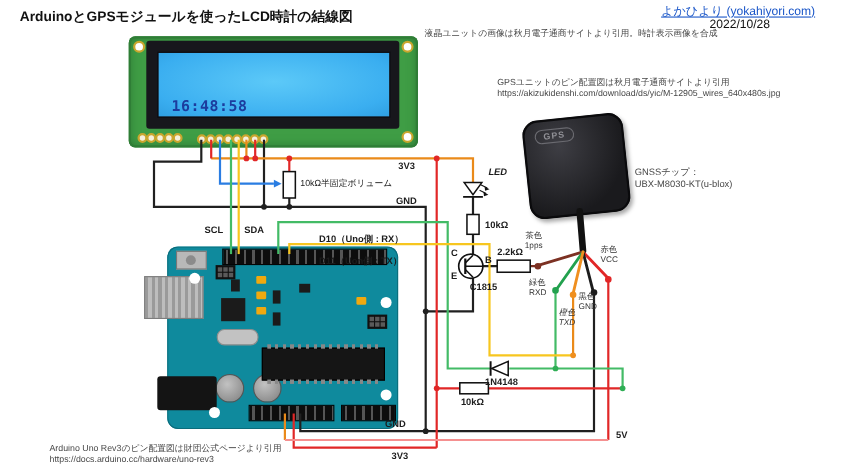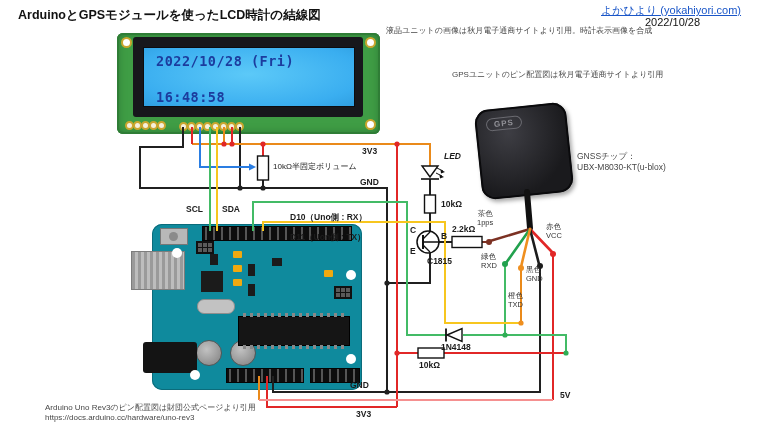--- a/index.html
+++ b/index.html
@@ -61,37 +61,37 @@
 
 <div class="abs title">ArduinoとGPSモジュールを使ったLCD時計の結線図</div>
 <a class="abs sitelink" href="#">よかひより (yokahiyori.com)</a>
 <div class="abs date">2022/10/28</div>
 
 <div class="abs credit" style="left:386px;top:26px;">
   <div>液晶ユニットの画像は秋月電子通商サイトより引用。時計表示画像を合成</div>
 </div>
 <div class="abs credit" style="left:452px;top:70px;">
   <div>GPSユニットのピン配置図は秋月電子通商サイトより引用</div>
+  <div>https://akizukidenshi.com/download/ds/yic/M-12905_wires_640x480s.jpg</div>
 </div>
 <div class="abs gnss" style="left:577px;top:151px;">
   <div>GNSSチップ：</div>
   <div>UBX-M8030-KT(u-blox)</div>
 </div>
 <div class="abs credit" style="left:45px;top:403px;">
   <div>Arduino Uno Rev3のピン配置図は財団公式ページより引用</div>
   <div>https://docs.arduino.cc/hardware/uno-rev3</div>
 </div>
 
 <div class="abs lcd">
   <div class="hole" style="left:4px;top:4px;"></div>
   <div class="hole" style="left:248px;top:4px;"></div>
   <div class="hole" style="left:248px;top:86px;"></div>
   <div class="bezel"></div>
   <div class="screen">
-    <div class="l1">2022/10/28 (Fri)</div>
     <div class="l2">16:48:58</div>
   </div>
   <div class="ring" style="left:8px;top:88px;"></div>
   <div class="ring" style="left:16px;top:88px;"></div>
   <div class="ring" style="left:24px;top:88px;"></div>
   <div class="ring" style="left:32px;top:88px;"></div>
   <div class="ring" style="left:40px;top:88px;"></div>
   <div class="ring" style="left:62px;top:89px;"></div>
   <div class="ring" style="left:70px;top:89px;"></div>
   <div class="ring" style="left:78px;top:89px;"></div>
@@ -283,16 +283,16 @@
   <div>VCC</div>
 </div>
 <div class="abs wlab" style="left:481px;top:253px;">
   <div>緑色</div>
   <div>RXD</div>
 </div>
 <div class="abs wlab" style="left:526px;top:266px;">
   <div>黒色</div>
   <div>GND</div>
 </div>
-<div class="abs wlab" style="left:508px;top:292px;">
+<div class="abs wlab" style="left:508px;top:280px;font-style:italic;">
   <div>橙色</div>
   <div>TXD</div>
 </div>
 
 </body></html>

